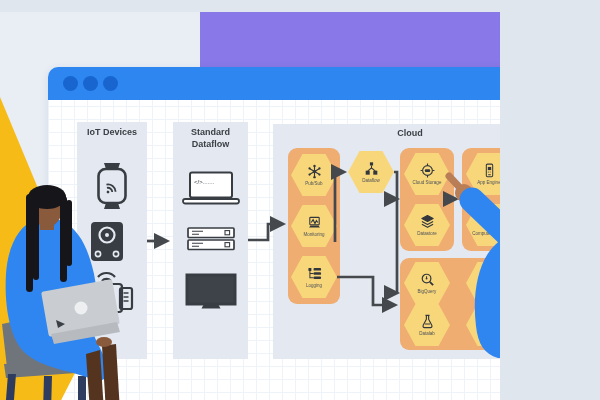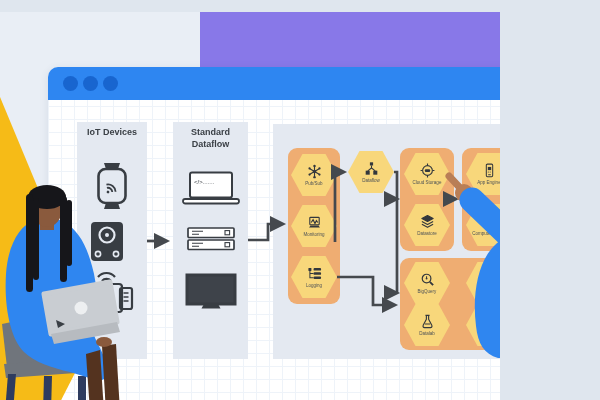--- a/index.html
+++ b/index.html
@@ -46,20 +46,21 @@
   </div>
 
   <div class="abs yellow"></div>
 
   <div class="abs panel" style="left:77px;top:110px;width:70px;height:237px"></div>
   <div class="abs panel" style="left:173px;top:110px;width:75px;height:237px"></div>
   <div class="abs panel" style="left:273px;top:112px;width:273px;height:235px"></div>
 
   <div class="abs ptitle" style="left:82px;top:115px;width:60px">IoT Devices</div>
   <div class="abs ptitle" style="left:183px;top:115px;width:55px">Standard Dataflow</div>
+  <div class="abs ptitle" style="left:330px;top:116px;width:160px">Cloud</div>
 
   <svg class="abs" style="left:94px;top:150px" width="36" height="48" viewBox="0 0 36 48">
     <path d="M10,1 H26 L24,7 H12 Z" fill="#383D43"></path>
     <path d="M10,47 H26 L24,41 H12 Z" fill="#383D43"></path>
     <rect x="4.5" y="7" width="27" height="34" rx="7" fill="none" stroke="#383D43" stroke-width="2.6"></rect>
     <g transform="translate(14,30) rotate(38)" stroke="#383D43" fill="none" stroke-width="1.8">
       <circle cx="0" cy="0" r="1.4" fill="#383D43" stroke="none"></circle>
       <path d="M-3.4,-2.6 a4.4,4.4 0 0 1 6.8,0"></path>
       <path d="M-5.8,-4.9 a7.6,7.6 0 0 1 11.6,0"></path>
     </g>

